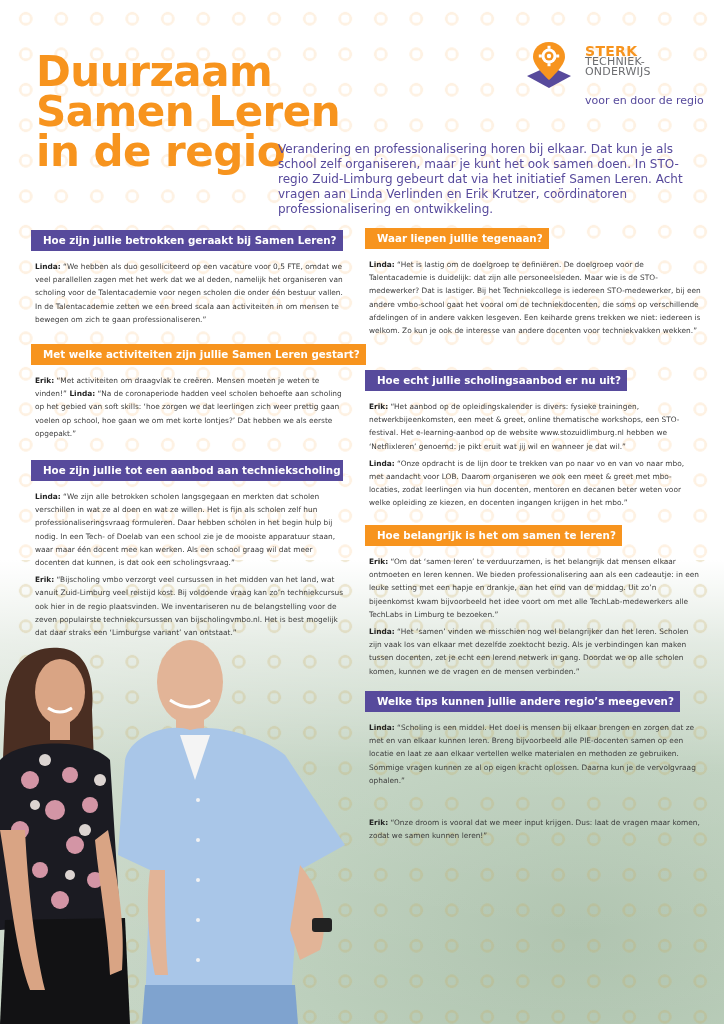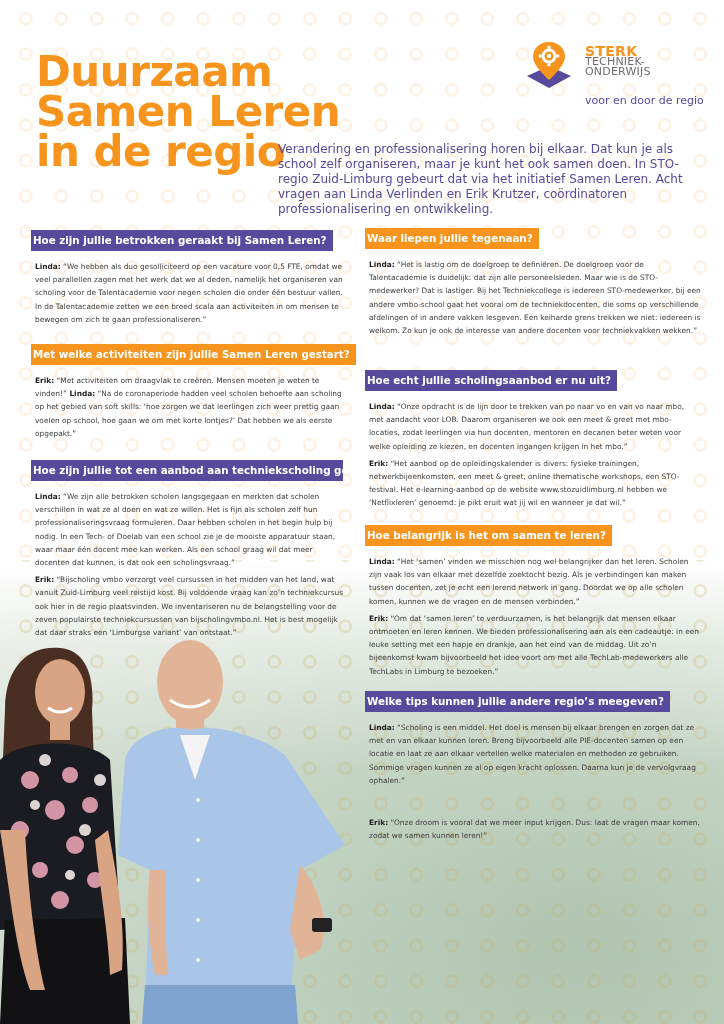--- a/index.html
+++ b/index.html
@@ -54,21 +54,21 @@
   .intro {
     position: absolute; left: 278px; top: 142px; width: 416px;
     color: #574a9c; font-size: 12px; line-height: 15px;
   }
 
   
   .section { position: absolute; }
   .qbar {
     display: inline-block;
     color: #ffffff; font-weight: bold; font-size: 10.3px;
-    padding: 4px 6px 5px 2px;
+    padding: 4px 6px 5px 12px;
     white-space: nowrap;
     line-height: 12px;
   }
   .qbar.purple { background: #574a9c; }
   .qbar.orange { background: #f7941e; }
   .answer {
     margin-top: 9px;
     font-size: 7.4px; line-height: 13.2px; color: #3d3d3d;
   }
   .answer p { margin: 4px; }
@@ -141,30 +141,30 @@
   <div class="section" style="left:365px; top:227px; width:340px;">
     <div class="qbar orange">Waar liepen jullie tegenaan?</div>
     <div class="answer">
       <p><b>Linda:</b><span> “Het is lastig om de doelgroep te definiëren. De doelgroep voor de Talentacademie is duidelijk: dat zijn alle personeelsleden. Maar wie is de STO-medewerker? Dat is lastiger. Bij het Techniekcollege is iedereen STO-medewerker, bij een andere vmbo-school gaat het vooral om de techniekdocenten, die soms op verschillende afdelingen of in andere vakken lesgeven. Een keiharde grens trekken we niet: iedereen is welkom. Zo kun je ook de interesse van andere docenten voor techniekvakken wekken.”</span></p>
     </div>
   </div>
 
   <div class="section" style="left:365px; top:369px; width:340px;">
     <div class="qbar purple">Hoe echt jullie scholingsaanbod er nu uit?</div>
     <div class="answer">
+      <p><b>Erik:</b><span> “Het aanbod op de opleidingskalender is divers: fysieke trainingen, netwerkbijeenkomsten, een meet &amp; greet, online thematische workshops, een STO-festival. Het e-learning-aanbod op de website www.stozuidlimburg.nl hebben we ‘Netflixleren’ genoemd: je pikt eruit wat jij wil en wanneer je dat wil.”</span></p>
       <p><b>Linda:</b><span> “Onze opdracht is de lijn door te trekken van po naar vo en van vo naar mbo, met aandacht voor LOB. Daarom organiseren we ook een meet &amp; greet met mbo-locaties, zodat leerlingen via hun docenten, mentoren en decanen beter weten voor welke opleiding ze kiezen, en docenten ingangen krijgen in het mbo.”</span></p>
-      <p><b>Erik:</b><span> “Het aanbod op de opleidingskalender is divers: fysieke trainingen, netwerkbijeenkomsten, een meet &amp; greet, online thematische workshops, een STO-festival. Het e-learning-aanbod op de website www.stozuidlimburg.nl hebben we ‘Netflixleren’ genoemd: je pikt eruit wat jij wil en wanneer je dat wil.”</span></p>
     </div>
   </div>
 
   <div class="section" style="left:365px; top:524px; width:340px;">
     <div class="qbar orange">Hoe belangrijk is het om samen te leren?</div>
     <div class="answer">
+      <p><b>Erik:</b><span> “Om dat ‘samen leren’ te verduurzamen, is het belangrijk dat mensen elkaar ontmoeten en leren kennen. We bieden professionalisering aan als een cadeautje: in een leuke setting met een hapje en drankje, aan het eind van de middag. Uit zo’n bijeenkomst kwam bijvoorbeeld het idee voort om met alle TechLab-medewerkers alle TechLabs in Limburg te bezoeken.”</span></p>
       <p><b>Linda:</b><span> “Het ‘samen’ vinden we misschien nog wel belangrijker dan het leren. Scholen zijn vaak los van elkaar met dezelfde zoektocht bezig. Als je verbindingen kan maken tussen docenten, zet je echt een lerend netwerk in gang. Doordat we op alle scholen komen, kunnen we de vragen en de mensen verbinden.”</span></p>
-      <p><b>Erik:</b><span> “Om dat ‘samen leren’ te verduurzamen, is het belangrijk dat mensen elkaar ontmoeten en leren kennen. We bieden professionalisering aan als een cadeautje: in een leuke setting met een hapje en drankje, aan het eind van de middag. Uit zo’n bijeenkomst kwam bijvoorbeeld het idee voort om met alle TechLab-medewerkers alle TechLabs in Limburg te bezoeken.”</span></p>
     </div>
   </div>
 
   <div class="section" style="left:365px; top:690px; width:340px;">
     <div class="qbar purple">Welke tips kunnen jullie andere regio’s meegeven?</div>
     <div class="answer">
       <p><b>Linda:</b><span> “Scholing is een middel. Het doel is mensen bij elkaar brengen en zorgen dat ze met en van elkaar kunnen leren. Breng bijvoorbeeld alle PIE-docenten samen op een locatie en laat ze aan elkaar vertellen welke materialen en methoden ze gebruiken. Sommige vragen kunnen ze al op eigen kracht oplossen. Daarna kun je de vervolgvraag ophalen.”</span></p>
     </div>
   </div>
 

